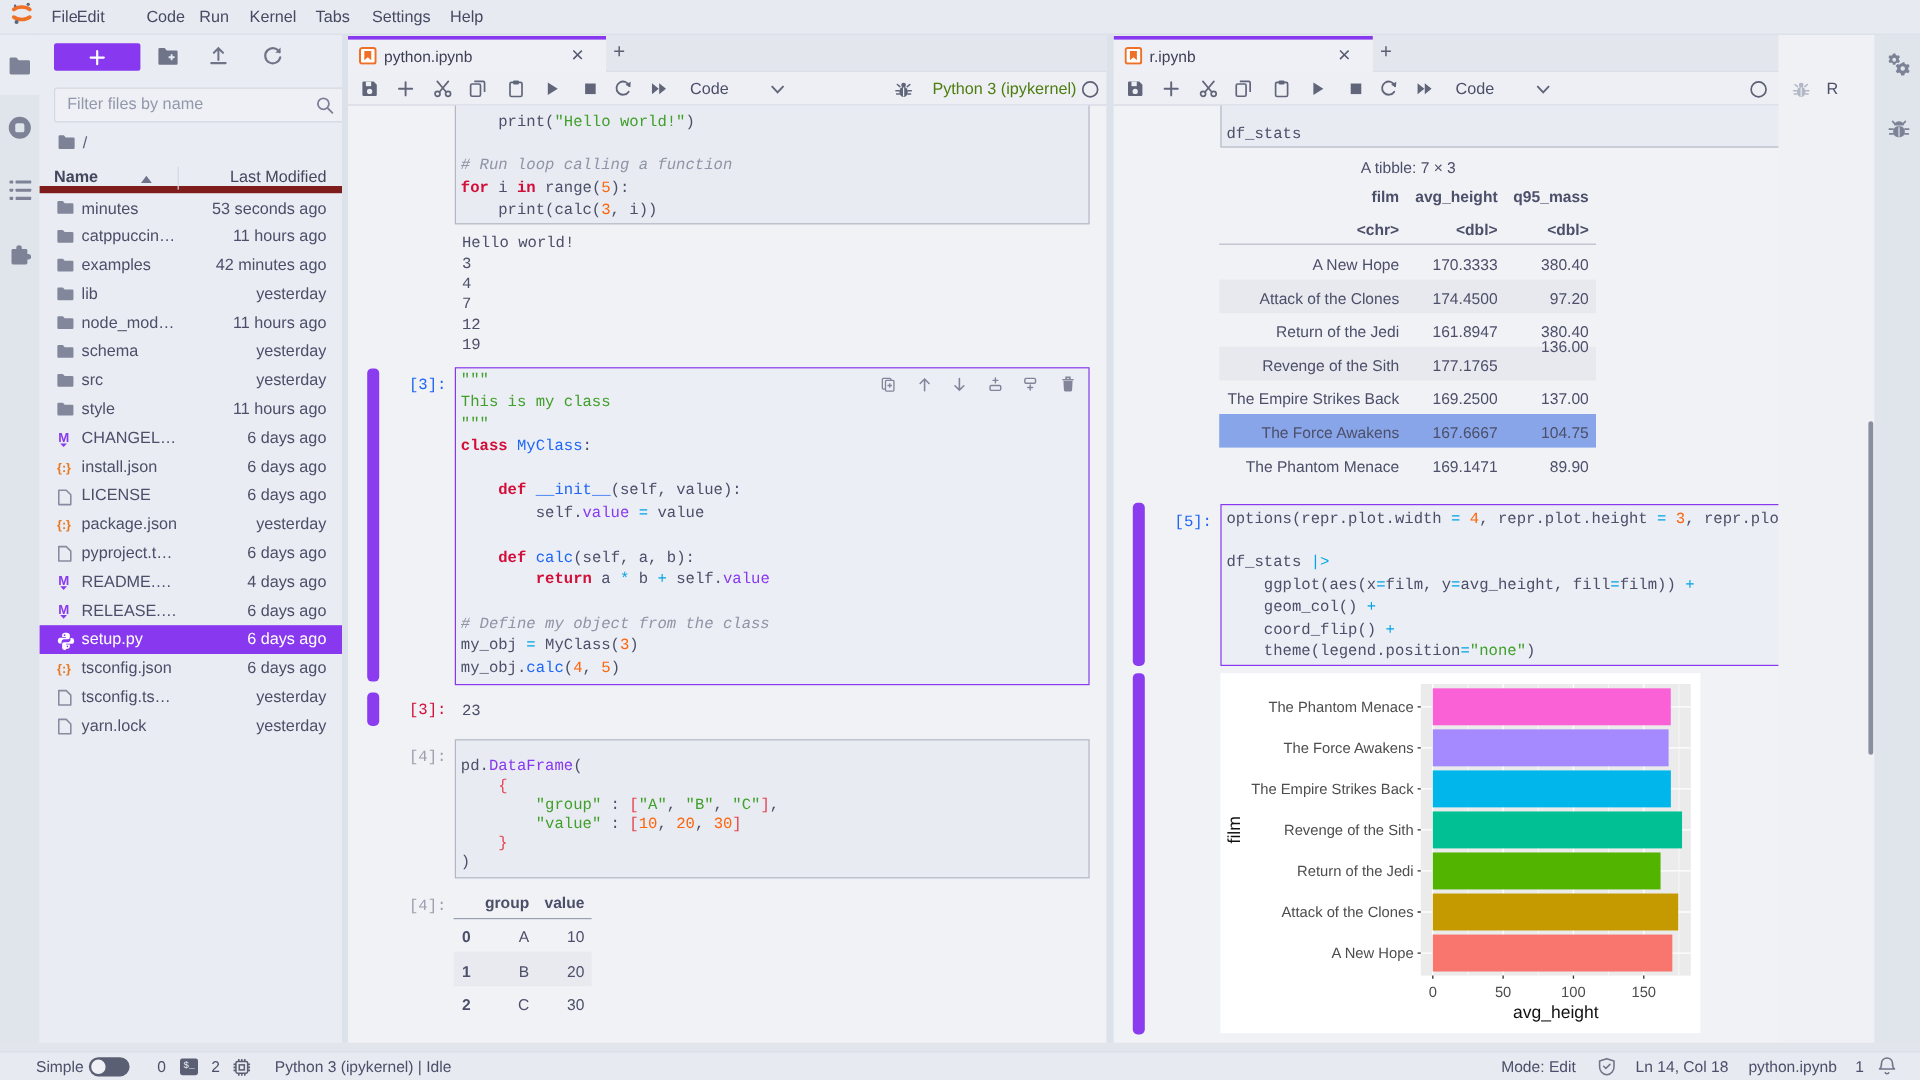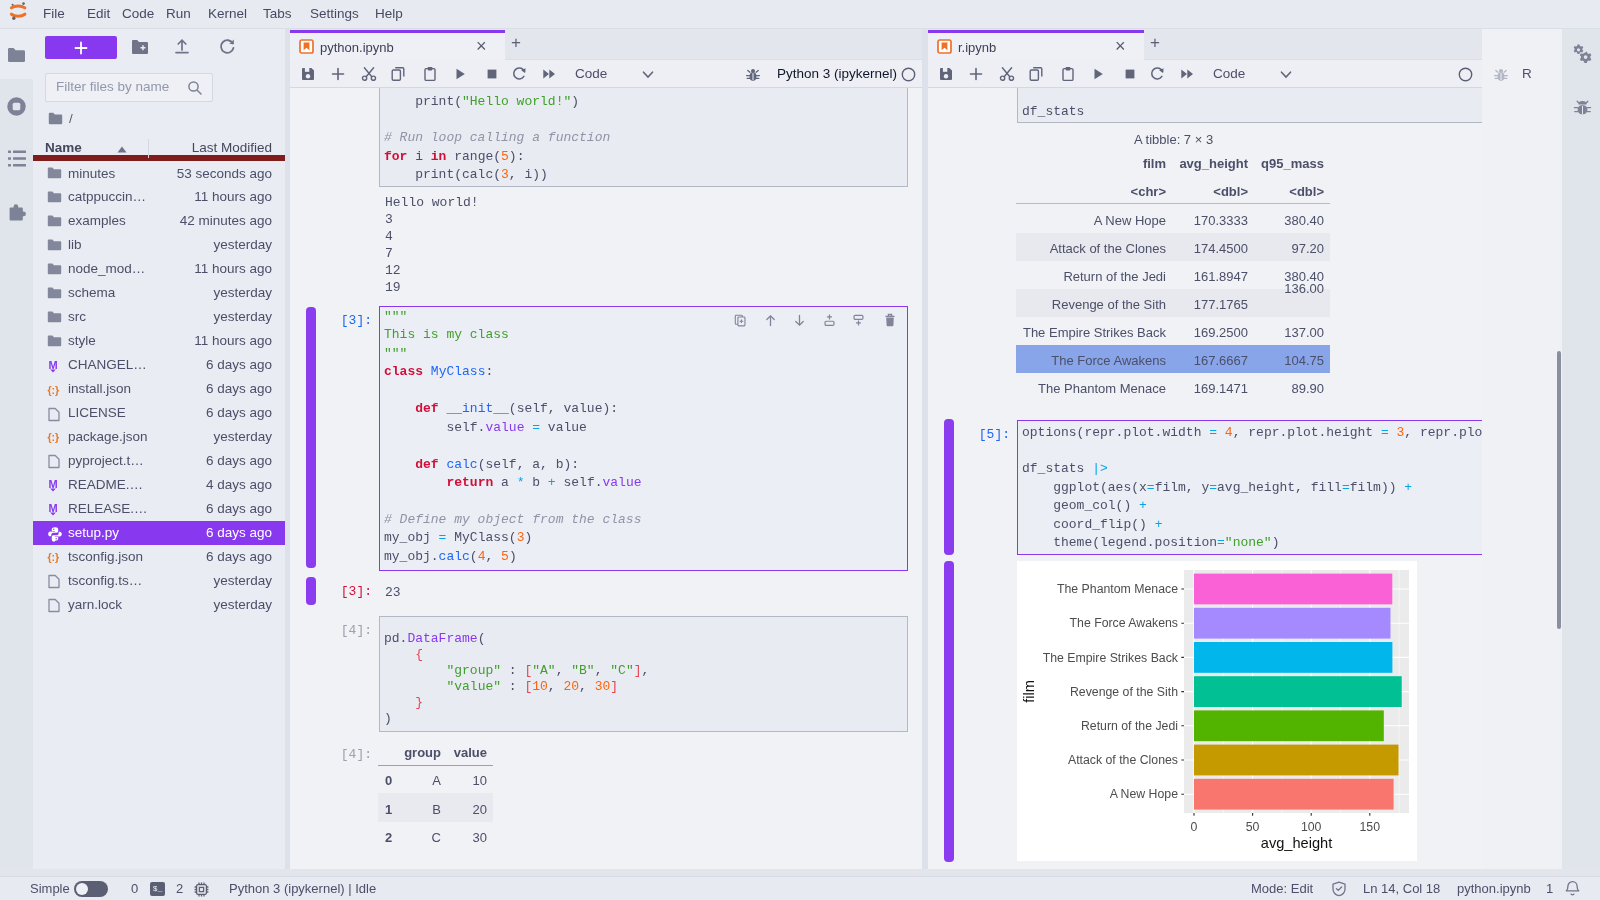--- a/index.html
+++ b/index.html
@@ -49,21 +49,21 @@
 
 <div id="menubar">
 <svg style="position:absolute;left:6px;top:0px" width="24" height="24" viewBox="0 0 24 24">
 <path d="M5.4,7.9 A 8.6,5.3 0 0 1 18.9,7.9" stroke="#ee7127" stroke-width="3.0" fill="none" stroke-linecap="round"></path>
 <path d="M5.4,14.2 A 8.6,5.3 0 0 0 18.9,14.2" stroke="#ee7127" stroke-width="3.0" fill="none" stroke-linecap="round"></path>
 <circle cx="6.6" cy="4.8" r="1.05" fill="#5f6673"></circle>
       <circle cx="17.5" cy="3.6" r="1.35" fill="#5f6673"></circle>
       <circle cx="7.8" cy="18.3" r="1.7" fill="#5f6673"></circle>
 </svg>
 <div class="menu" style="left:43px">File</div>
-<div class="menu" style="left:87px">Edit</div>
+<div class="menu" style="left:64px">Edit</div>
 <div class="menu" style="left:122px">Code</div>
 <div class="menu" style="left:166px">Run</div>
 <div class="menu" style="left:208px">Kernel</div>
 <div class="menu" style="left:263px">Tabs</div>
 <div class="menu" style="left:310px">Settings</div>
 <div class="menu" style="left:375px">Help</div>
 </div>
 
 <div id="lstrip">
 <div class="seg"></div>
@@ -102,21 +102,21 @@
 <svg style="position:absolute;left:140px;top:9px" width="18" height="18" viewBox="0 0 18 18">
       <g stroke="#6f7489" stroke-width="1.7" fill="none" stroke-linecap="round">
         <path d="M9,13 V3.4 M5.2,7 L9,3.2 L12.8,7" fill="none"></path>
         <path d="M3,15.6 h12"></path>
       </g>
     </svg>
 <svg style="position:absolute;left:185px;top:9px" width="18" height="18" viewBox="0 0 18 18">
       <path d="M14.9,6.5 a6.3,6.3 0 1 0 0.6,4.3" stroke="#6f7489" stroke-width="1.8" fill="none" stroke-linecap="round"></path>
       <path d="M15.8,2.5 v4.4 h-4.4 z" fill="#6f7489"></path>
     </svg>
-<div style="position:absolute;left:12px;top:45px;width:168px;height:29px;background:#eef0f5;border:1px solid #d4d8e1;border-radius:2px">
+<div style="position:absolute;left:12px;top:45px;width:244px;height:29px;background:#eef0f5;border:1px solid #d4d8e1;border-radius:2px">
 <div style="position:absolute;left:10px;top:5px;font-size:13.5px;color:#9298ab">Filter files by name</div>
 <svg style="position:absolute;right:9px;top:6px" width="16" height="16" viewBox="0 0 16 16">
         <circle cx="6.5" cy="6.5" r="4.6" stroke="#7d8297" stroke-width="1.5" fill="none"></circle>
         <path d="M10.2,10.2 L14,14" stroke="#7d8297" stroke-width="1.5" stroke-linecap="round"></path>
       </svg>
 </div>
 <svg style="position:absolute;left:15px;top:84px" width="15" height="13" viewBox="0 0 15 13">
       <path d="M0.8,1.8 a1,1 0 0 1 1,-1 h3.4 l1.6,1.8 h6.4 a1,1 0 0 1 1,1 v7.6 a1,1 0 0 1 -1,1 H1.8 a1,1 0 0 1 -1,-1 Z" fill="#7d8297"></path>
     </svg>
 <div style="position:absolute;left:36px;top:83px;font-size:13.5px;color:#5b5f76">/</div>
@@ -325,21 +325,21 @@
         <path d="M1.5,1.2 L6,6 L10.5,1.2" stroke="#61657a" stroke-width="1.6" fill="none" stroke-linecap="round"></path>
       </svg>
 <svg class="tbi" style="left:455px;top:6.5px" width="15" height="15" viewBox="0 0 16 16">
         <g fill="#61657a">
           <ellipse cx="8" cy="9.6" rx="3.5" ry="4.3"></ellipse>
           <circle cx="8" cy="3.9" r="2"></circle>
           <path d="M4.9,5.2 L2.8,3.4 M11.1,5.2 L13.2,3.4 M4.5,8.6 H1.6 M4.5,11.4 H2.2 M11.5,8.6 H14.4 M11.5,11.4 H13.8" stroke="#61657a" stroke-width="1.3" fill="none" stroke-linecap="round"></path>
           <path d="M8,6 v7.4" stroke="#edeff4" stroke-width="1"></path>
         </g>
       </svg>
-<div style="position:absolute;left:487px;top:6px;font-size:13.5px;color:#0f172a">Python 3 (ipykernel)</div>
+<div style="position:absolute;left:487px;top:6px;font-size:13.5px;color:#4d7c0f">Python 3 (ipykernel)</div>
 <svg style="position:absolute;right:6px;top:7px" width="15" height="15" viewBox="0 0 15 15">
         <circle cx="7.5" cy="7.5" r="6.2" stroke="#5c6075" stroke-width="1.4" fill="none"></circle>
       </svg>
 </div>
 <div class="content">
 
 <div class="inbox" style="left:89px;top:-26px;width:529px;height:125px"></div>
 <pre style="position:absolute;left:94px;top:4.85px;line-height:18.3px">    print(<span class="st">"Hello world!"</span>)
 
 <span class="cm"># Run loop calling a function</span>

